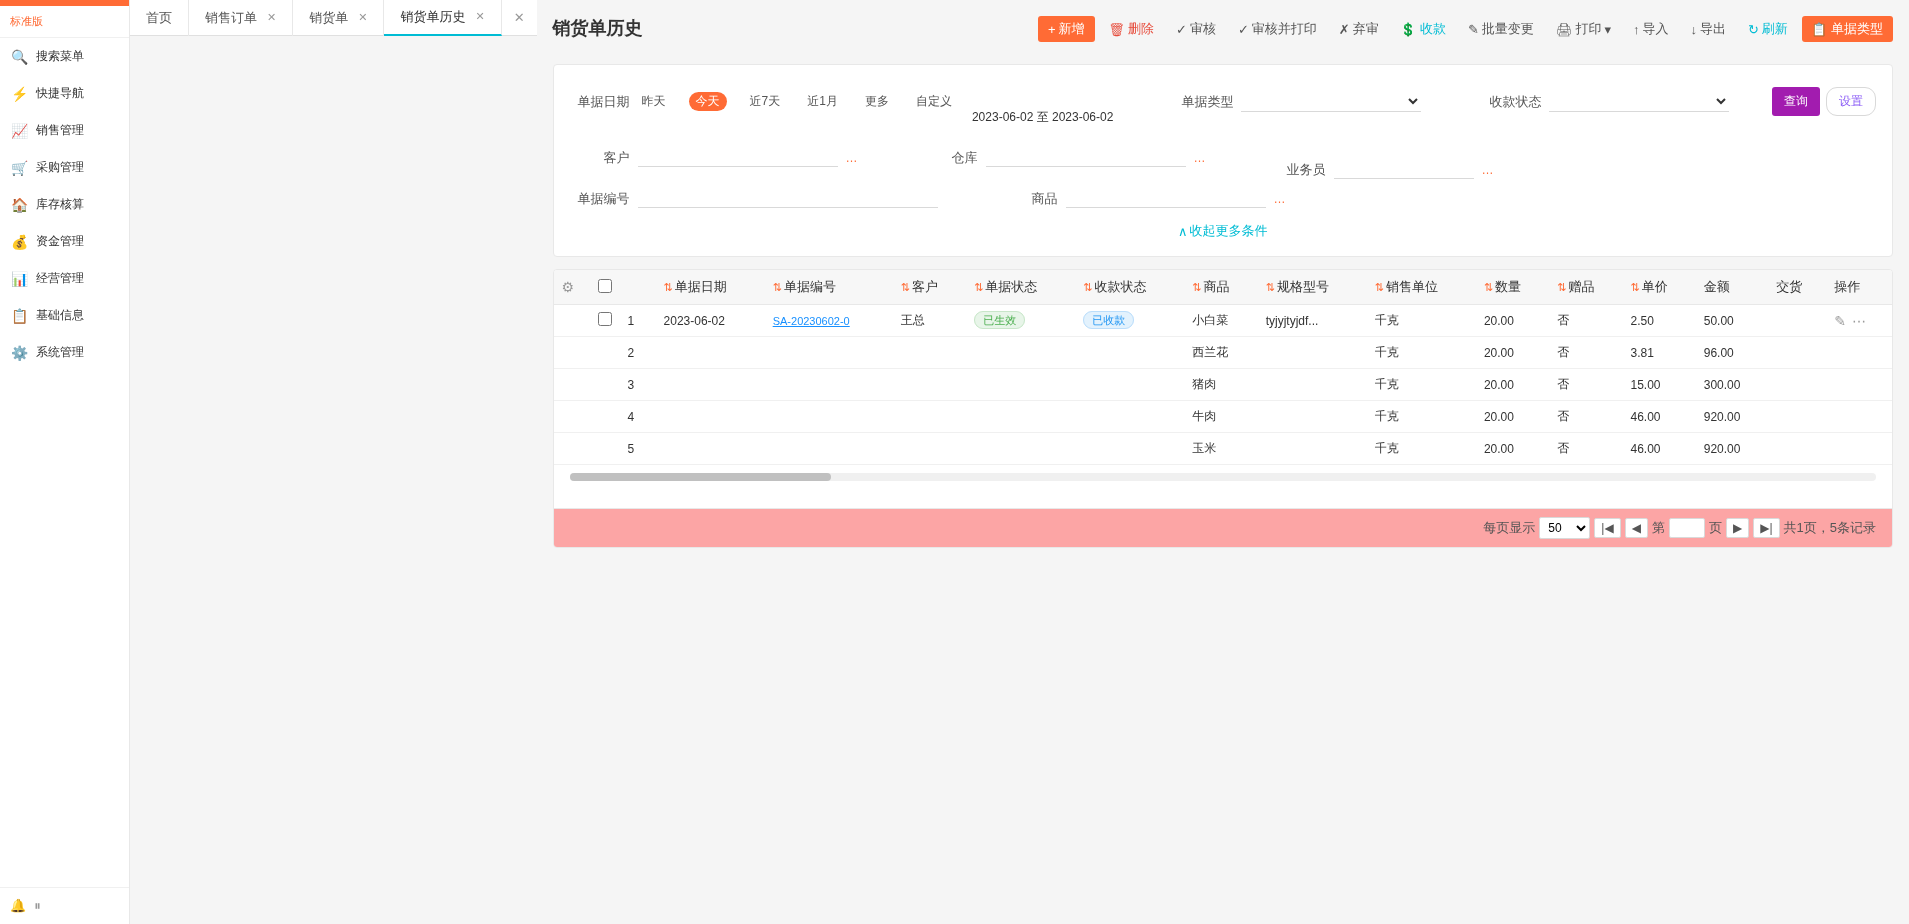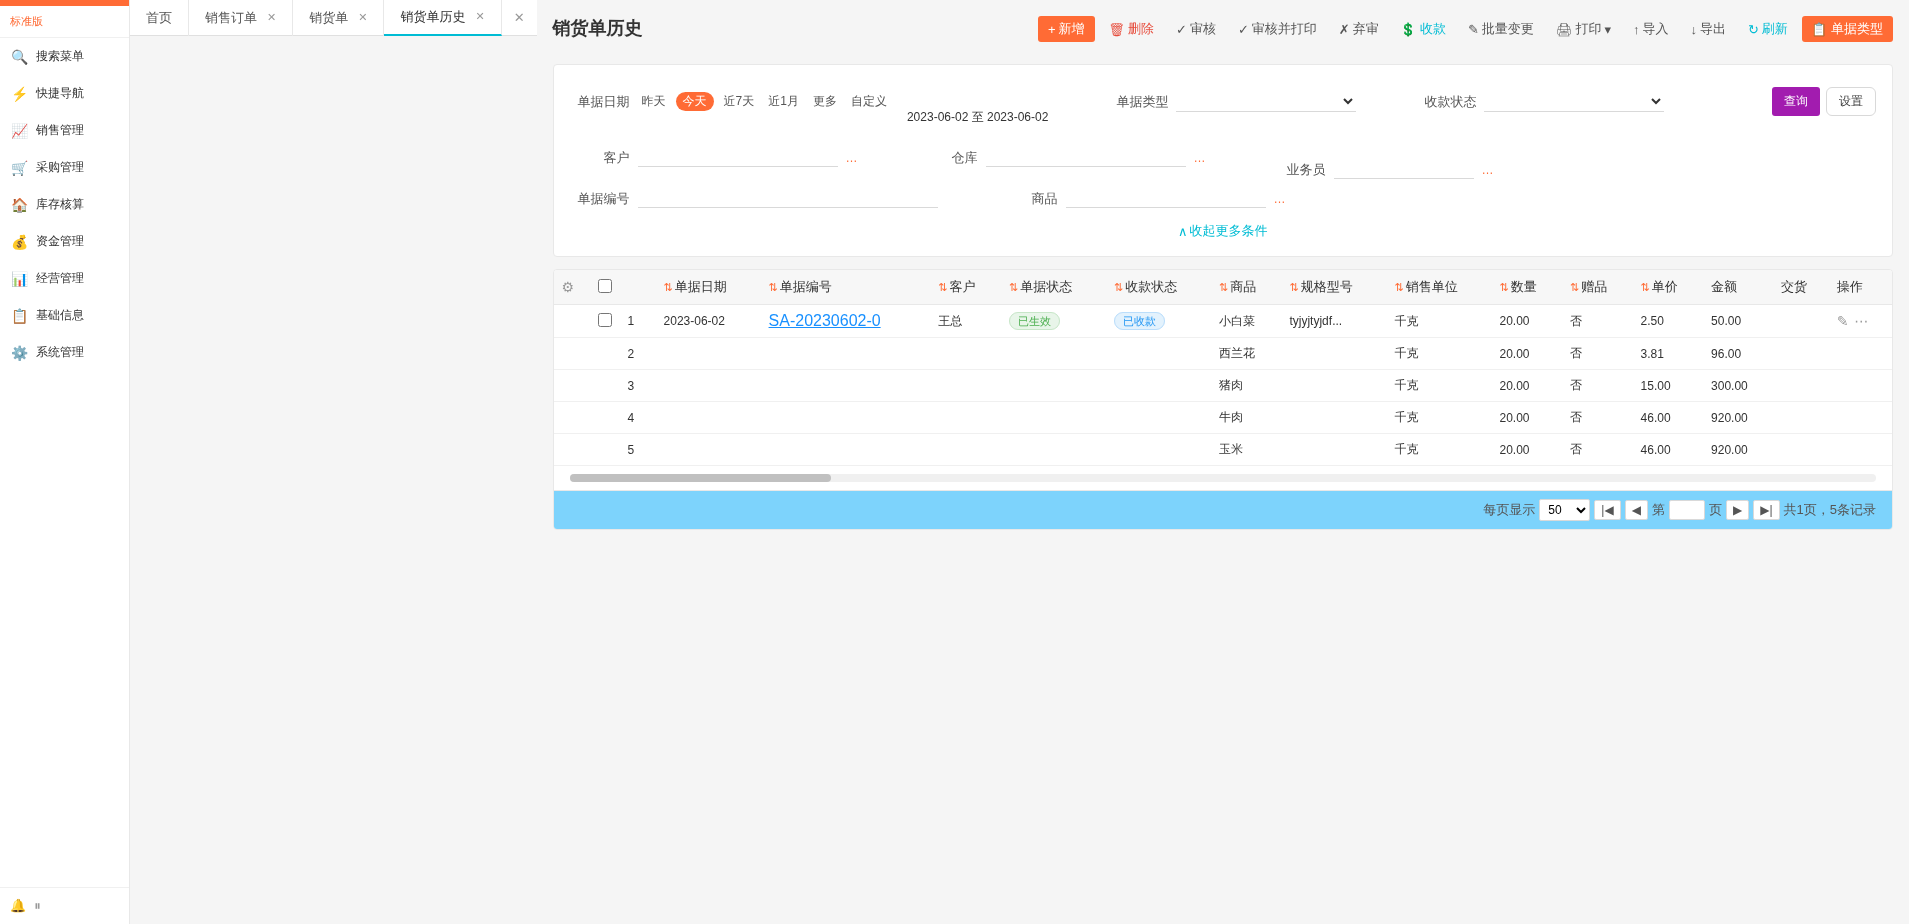--- a/index.html
+++ b/index.html
@@ -37,52 +37,52 @@
 
     
     .filter-area { background: #fff; border-radius: 4px; padding: 12px 16px; margin-bottom: 12px; border: 1px solid #e8e8e8; }
     .filter-row { display: flex; align-items: center; gap: 20px; margin-bottom: 10px; flex-wrap: wrap; }
     .filter-row:last-child { margin-bottom: 0; }
     .filter-item { display: flex; align-items: center; gap: 8px; }
     .filter-label { color: #555; white-space: nowrap; font-size: 13px; min-width: 60px; text-align: right; }
     .filter-input { border: none; border-bottom: 1px solid #d9d9d9; padding: 2px 4px; font-size: 12px; width: 150px; outline: none; color: #333; }
     .filter-select { border: none; border-bottom: 1px solid #d9d9d9; padding: 2px 4px; font-size: 12px; width: 180px; outline: none; color: #333; background: #fff; cursor: pointer; }
     .date-range { font-size: 12px; color: #333; margin-top: 32px; }
-    .date-tabs { display: flex; gap: 6px; align-items: center; }
+    .date-tabs { display: flex; gap: 19px; align-items: center; }
     .date-tab { font-size: 12px; cursor: pointer; color: #555; padding: 1px 4px; }
     .date-tab.active { background: #ff6b35; color: #fff; border-radius: 10px; padding: 1px 7px; }
     .filter-ellipsis { color: #ff6b35; cursor: pointer; font-size: 12px; }
     .collapse-btn { color: #00bcd4; cursor: pointer; font-size: 12px; display: flex; align-items: center; gap: 2px; justify-content: center; padding: 4px 0; }
     .action-btn { display: flex; align-items: center; gap: 3px; padding: 5px 12px; font-size: 12px; cursor: pointer; border: none; background: none; color: #555; white-space: nowrap; }
     .action-btn.orange { background: #a21caf; color: #fff; border-radius: 3px; }
-    .action-btn.light { background: #fff; color: #404040; border: 1px solid #d9d9d9; border-radius: 6px; }
+    .action-btn.light { background: #fff; color: #8b5cf6; border: 1px solid #d9d9d9; border-radius: 11px; }
 
     
     .table-container { background: #fff; border: 1px solid #e8e8e8; border-radius: 4px; overflow-x: auto; }
     table { width: 100%; border-collapse: collapse; }
     thead tr { background: #f7f7f7; }
     th { padding: 8px 8px; text-align: left; font-weight: 500; color: #333; border-bottom: 1px solid #e8e8e8; font-size: 12px; white-space: nowrap; }
     td { padding: 7px 8px; border-bottom: 1px solid #f0f0f0; font-size: 12px; color: #333; white-space: nowrap; }
     .th-sort { display: flex; align-items: center; gap: 2px; cursor: pointer; }
     .th-icon { color: #ff6b35; font-size: 11px; }
     .badge { padding: 2px 8px; border-radius: 10px; font-size: 11px; }
     .badge-green { background: #e8f5e9; color: #4caf50; border: 1px solid #c8e6c9; }
     .badge-blue { background: #e3f2fd; color: #2196f3; border: 1px solid #bbdefb; }
     .settings-icon { color: #999; cursor: pointer; font-size: 14px; }
     .checkbox { width: 14px; height: 14px; cursor: pointer; }
-    .link-text { color: #1890ff; cursor: pointer; text-decoration: underline; font-size: 16px; }
+    .link-text { color: #1890ff; cursor: pointer; text-decoration: underline; font-size: 11px; }
     .action-icons { display: flex; gap: 6px; }
     .action-icon { color: #999; cursor: pointer; font-size: 14px; }
 
     
     .summary-row { background: #fffde7; }
     .summary-row td { font-weight: 500; }
 
     
-    .table-footer { background: #7dd3fc; border-top: 1px solid #e8e8e8; padding: 8px 16px; display: flex; align-items: center; justify-content: flex-end; gap: 8px; }
+    .table-footer { background: #fca5a5; border-top: 1px solid #e8e8e8; padding: 8px 16px; display: flex; align-items: center; justify-content: flex-end; gap: 8px; margin-top: 19px; }
     .page-info { font-size: 12px; color: #555; display: flex; align-items: center; gap: 4px; }
     .page-btn { padding: 2px 6px; cursor: pointer; color: #555; border: 1px solid #d9d9d9; background: #fff; font-size: 12px; border-radius: 2px; }
     .page-input { width: 36px; text-align: center; border: 1px solid #d9d9d9; padding: 2px 4px; font-size: 12px; border-radius: 2px; }
     .page-select { border: 1px solid #d9d9d9; padding: 2px 4px; font-size: 12px; border-radius: 2px; background: #fff; }
     .scrollbar-area { background: #f0f0f0; height: 8px; border-radius: 4px; margin: 4px 0; }
     .scrollbar-thumb { background: #c0c0c0; height: 8px; width: 20%; border-radius: 4px; }
   </style>
 </head>
 <body>
 

